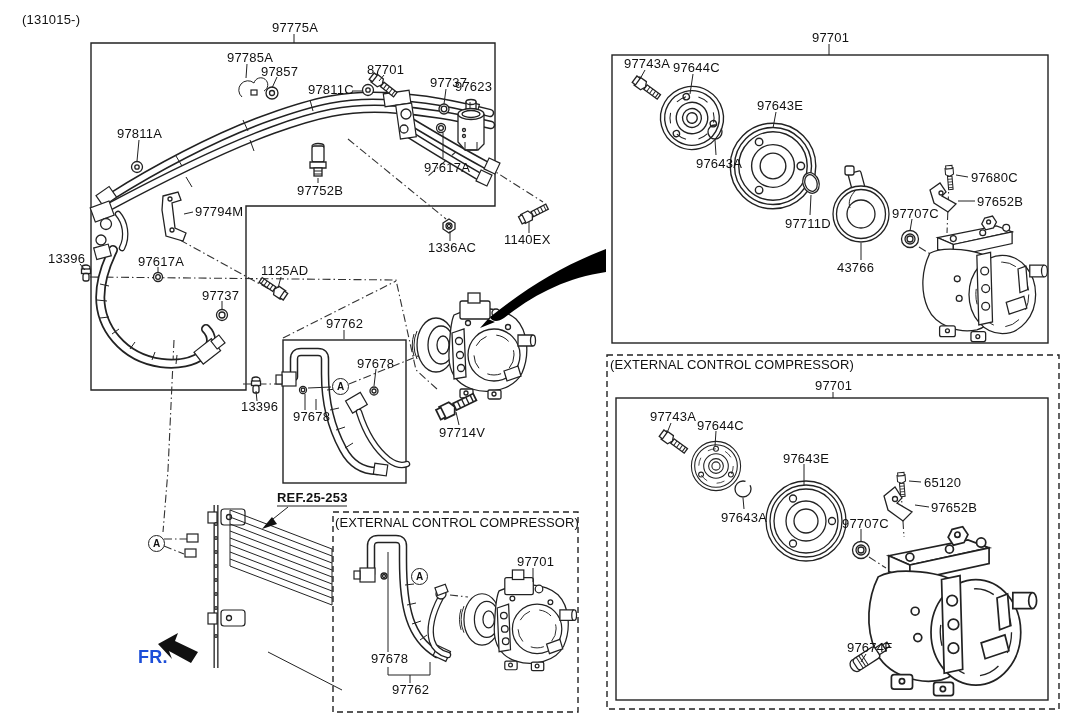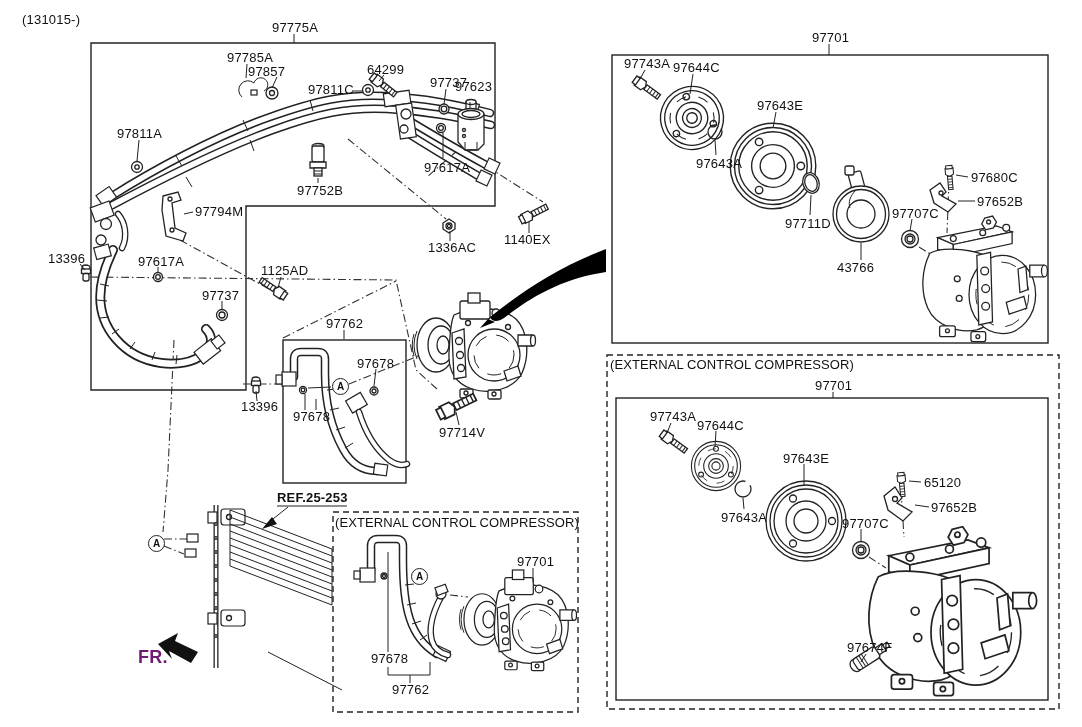--- a/index.html
+++ b/index.html
@@ -7,21 +7,21 @@
     position:relative;width:1082px;height:727px;background:#ffffff;
     font-family:"Liberation Sans",sans-serif;overflow:hidden;
   }
   #art{position:absolute;left:0;top:0;}
   .lbl{
     position:absolute;font:13px/1.15 "Liberation Sans",sans-serif;
     color:#111;white-space:nowrap;letter-spacing:.2px;
   }
   .title{letter-spacing:.1px;}
   .ref{font-weight:bold;cursor:pointer;}
-  .fr{font:bold 18px/1 "Liberation Sans",sans-serif;color:#701a75;}
+  .fr{font:bold 18px/1 "Liberation Sans",sans-serif;color:#1d4ed8;}
   .marker{
     position:absolute;width:15px;height:15px;border:1.4px solid #222;border-radius:50%;
     background:#fff;display:flex;align-items:center;justify-content:center;
     font:bold 10px/1 "Liberation Sans",sans-serif;color:#111;
   }
   
   .bx{fill:none;stroke:#222;stroke-width:1.4;}
   .bxd{fill:none;stroke:#222;stroke-width:1.4;stroke-dasharray:6 4;}
   .ln{stroke:#222;stroke-width:1;fill:none;}
   .dd{stroke:#333;stroke-width:1.1;fill:none;stroke-dasharray:8 3 1.5 3;}
@@ -436,23 +436,23 @@
         <path d="M921,482 L909,481"></path>
     <path d="M929,507 L915,505"></path>
         <path d="M866,654 L861,662"></path>
   </g>
 </svg>
 
   <span class="lbl" style="left:22px;top:13px">(131015-)</span>
 
   <span class="lbl" style="left:272px;top:21px">97775A</span>
   <span class="lbl" style="left:227px;top:51px">97785A</span>
-  <span class="lbl" style="left:248px;top:65px">97857</span>
+  <span class="lbl" style="left:261px;top:65px">97857</span>
   <span class="lbl" style="left:308px;top:83px">97811C</span>
-  <span class="lbl" style="left:367px;top:63px">64299</span>
+  <span class="lbl" style="left:367px;top:63px">87701</span>
   <span class="lbl" style="left:430px;top:76px">97737</span>
   <span class="lbl" style="left:455px;top:80px">97623</span>
   <span class="lbl" style="left:424px;top:161px">97617A</span>
   <span class="lbl" style="left:117px;top:127px">97811A</span>
   <span class="lbl" style="left:297px;top:184px">97752B</span>
   <span class="lbl" style="left:195px;top:205px">97794M</span>
   <span class="lbl" style="left:428px;top:241px">1336AC</span>
   <span class="lbl" style="left:504px;top:233px">1140EX</span>
   <span class="lbl" style="left:48px;top:252px">13396</span>
   <span class="lbl" style="left:138px;top:255px">97617A</span>

